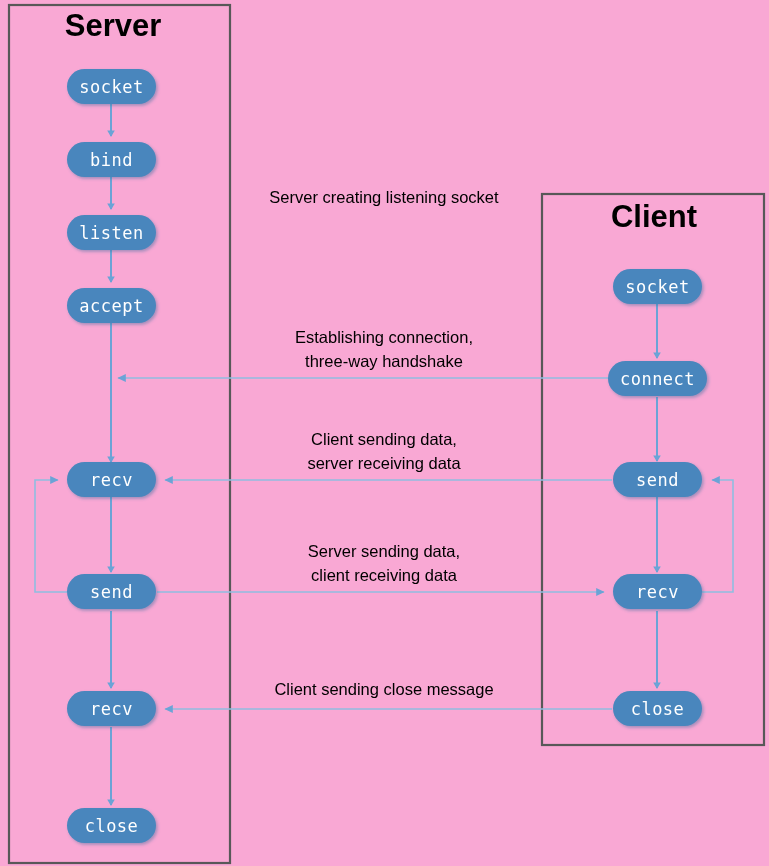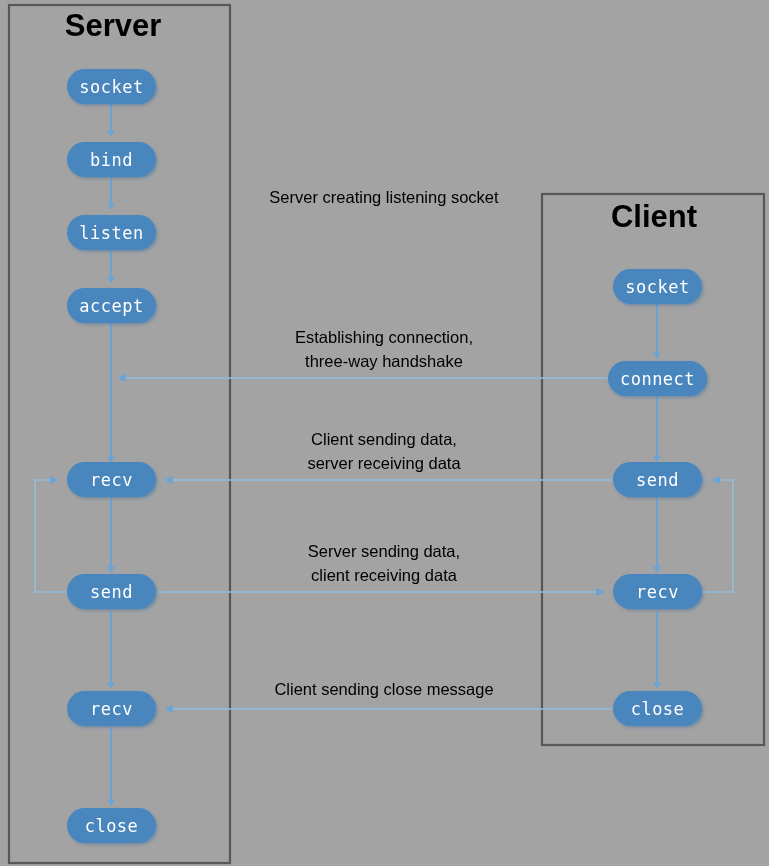--- a/index.html
+++ b/index.html
@@ -7,21 +7,21 @@
     padding: 0;
     background: #ffffff;
   }
   body {
     font-family: "Liberation Sans", sans-serif;
   }
   #diagram-root {
     position: relative;
     width: 769px;
     height: 866px;
-    background: #a3a3a3;
+    background: #f9a8d4;
     overflow: hidden;
     text-decoration: underline;
   }
   #diagram-svg {
     position: absolute;
     left: 0;
     top: 0;
     width: 769px;
     height: 866px;
   }

